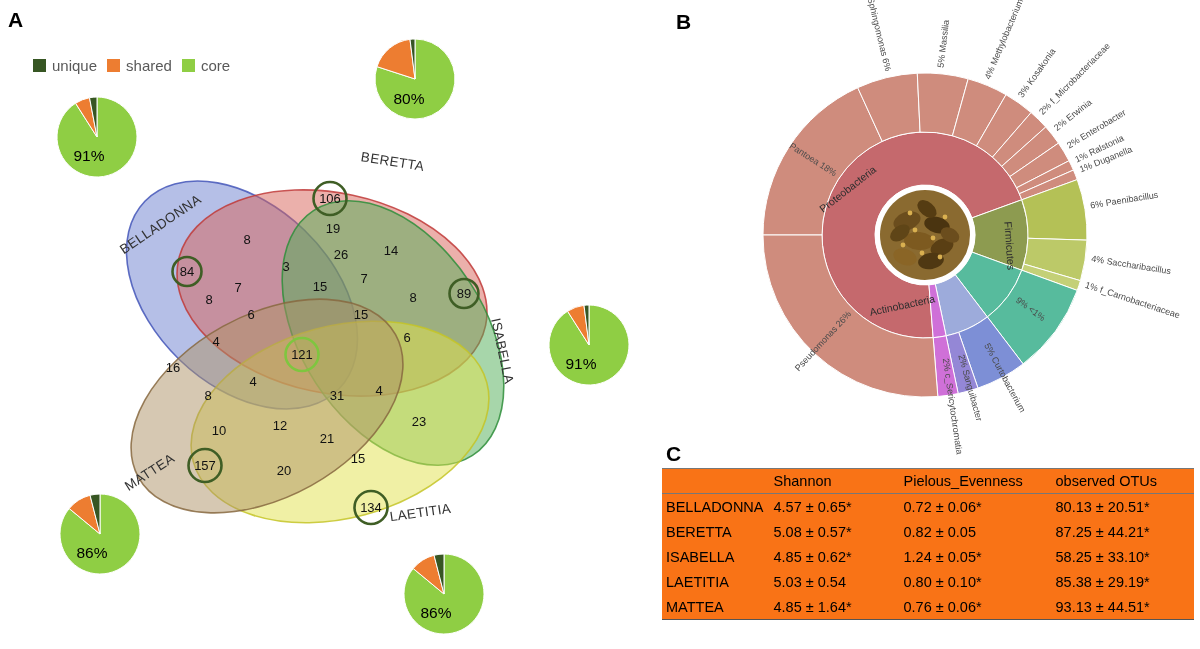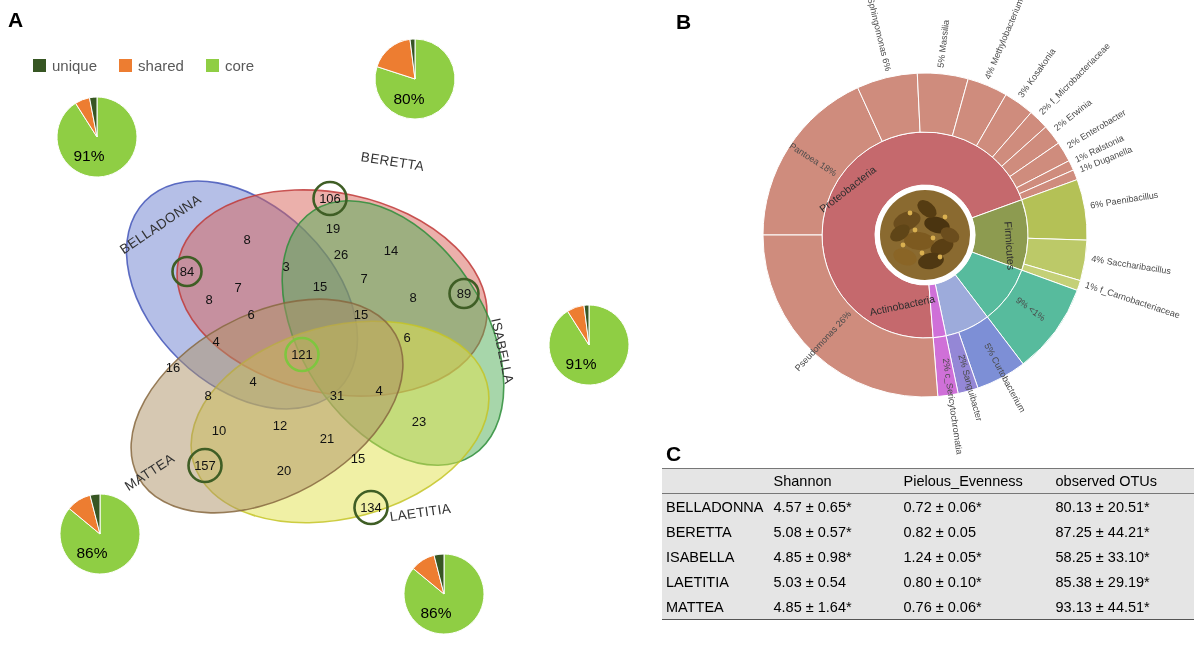--- a/index.html
+++ b/index.html
@@ -1,31 +1,31 @@
 <!DOCTYPE html>
 <html><head>
 <meta charset="utf-8">
 <style>
   *{margin:0;padding:0;box-sizing:border-box}
   html,body{width:1200px;height:649px;background:#ffffff;font-family:"Liberation Sans",sans-serif;position:relative;overflow:hidden}
   .panel-label{position:absolute;font-size:21px;font-weight:bold;color:#000;z-index:5}
-  #legend{position:absolute;left:33px;top:57px;display:flex;gap:22px;align-items:center;z-index:4}
+  #legend{position:absolute;left:33px;top:57px;display:flex;gap:10px;align-items:center;z-index:4}
   .legitem{display:flex;align-items:center;gap:6px}
   .swatch{width:13px;height:13px;display:inline-block}
   .leglabel{font-size:15px;color:#595959}
   svg{position:absolute}
   svg text{font-family:"Liberation Sans",sans-serif}
   .setlabel{font-size:13.5px;fill:#333;letter-spacing:.4px}
   .num{font-size:13px;fill:#111}
   .pielabel{font-size:15.5px;fill:#000}
   .sblabel{font-size:9px;fill:#4a4a4a}
   .sbinner{font-size:10.5px;fill:#2e2e2e}
   #svgA{left:0;top:0}
   #svgB{left:660px;top:0}
-  #tableC{position:absolute;left:662px;top:468px;border-collapse:collapse;font-size:14.5px;color:#000;z-index:6;background:#e5e5e5}
+  #tableC{position:absolute;left:662px;top:468px;border-collapse:collapse;font-size:14.5px;color:#000;z-index:6;background:#f97316}
   #tableC th{font-weight:normal;text-align:left;border-top:1px solid #777;border-bottom:1px solid #777;padding:4px 6px 4px 4px}
   #tableC td{padding:4.5px 6px 4.5px 4px}
   #tableC tbody tr:last-child td{border-bottom:1.5px solid #555}
   #tableC th:nth-child(1),#tableC td:nth-child(1){width:106px}
   #tableC th:nth-child(2),#tableC td:nth-child(2){width:130px}
   #tableC th:nth-child(3),#tableC td:nth-child(3){width:152px}
   #tableC th:nth-child(4),#tableC td:nth-child(4){width:142px}
 </style>
 </head>
 <body>
@@ -201,21 +201,21 @@
         <td>80.13 ± 20.51*</td>
       </tr>
       <tr>
         <td>BERETTA</td>
         <td>5.08 ± 0.57*</td>
         <td>0.82 ± 0.05</td>
         <td>87.25 ± 44.21*</td>
       </tr>
       <tr>
         <td>ISABELLA</td>
-        <td>4.85 ± 0.98*</td>
+        <td>4.85 ± 0.62*</td>
         <td>1.24 ± 0.05*</td>
         <td>58.25 ± 33.10*</td>
       </tr>
       <tr>
         <td>LAETITIA</td>
         <td>5.03 ± 0.54</td>
         <td>0.80 ± 0.10*</td>
         <td>85.38 ± 29.19*</td>
       </tr>
       <tr>

